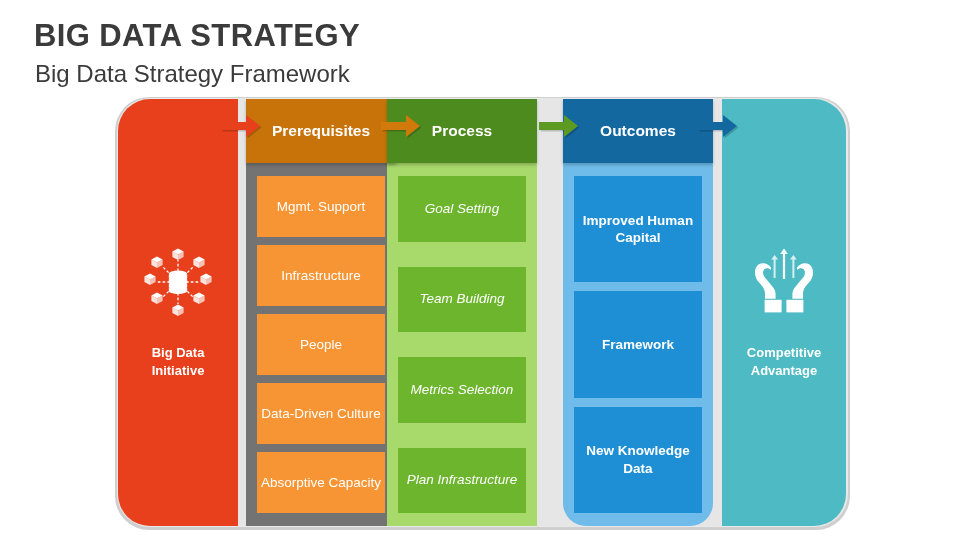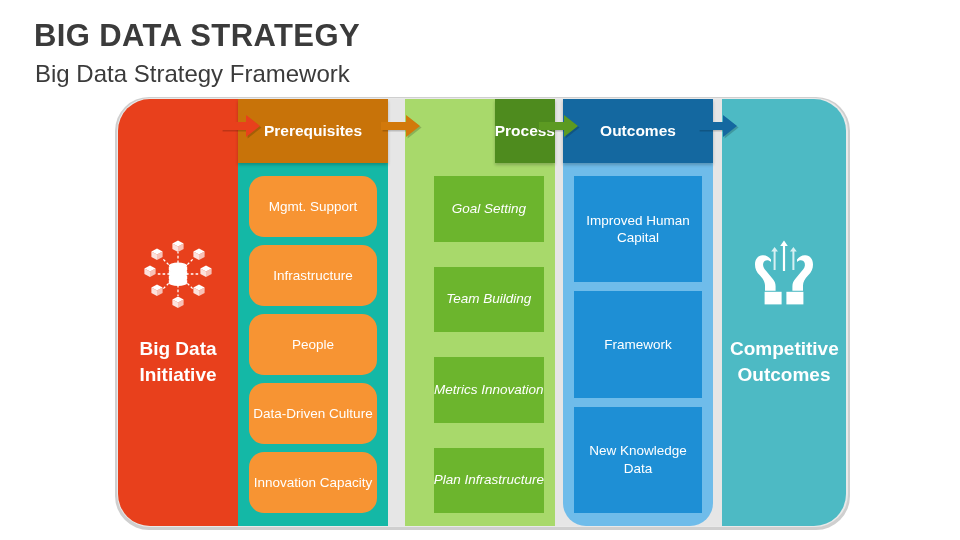--- a/index.html
+++ b/index.html
@@ -50,31 +50,31 @@
     display: flex; flex-direction: column;
     align-items: center; justify-content: center;
   }
   #col-initiative { left: 0px; width: 120px; background: #E8401C; }
   #col-advantage  { left: 604px; width: 124px; background: #4DBAC4; }
 
   .cap-icon { width: 72px; height: 72px; display: block; }
   #col-initiative .cap-icon { margin-bottom: 26px; }
   #col-advantage  .cap-icon { margin-bottom: 26px; }
   .cap-label {
-    color: #ffffff; font-size: 19px; font-weight: bold;
+    color: #ffffff; font-size: 13px; font-weight: bold;
     text-align: center; line-height: 1.32; width: 108px;
   }
 
   
   .stage-col {
     position: absolute; top: 0; width: 150px; height: 427px;
     display: flex; flex-direction: column;
   }
-  #col-prereq   { left: 120px; background: #14b8a6; }
-  #col-process  { left: 287px; background: #A8D96B; align-items: flex-end; }
+  #col-prereq   { left: 128px; background: #737373; }
+  #col-process  { left: 269px; background: #A8D96B; }
   #col-outcomes { left: 445px; background: #6FBCEA; border-radius: 23px; }
 
   .col-header {
     height: 64px; flex: 0 0 64px;
     display: flex; align-items: center; justify-content: center;
     color: #ffffff; font-size: 15.5px; font-weight: bold;
     position: relative; z-index: 3;
     box-shadow: 0 2px 3px rgba(0,0,0,0.22);
   }
   #col-prereq   .col-header { background: #C87309; }
@@ -93,23 +93,23 @@
     color: #ffffff; font-size: 13.5px; line-height: 1.3;
   }
   #col-prereq   .item-box { background: #F79433; }
   #col-process  .item-box { background: #6CB52D; }
   #col-outcomes .item-box { background: #1E8FD5; }
 
   #col-prereq   .col-body { gap: 8px; }
   #col-process  .col-body { gap: 25px; font-style: italic; }
   #col-outcomes .col-body { gap: 9px; }
 
-  #col-prereq   .item-box { flex: 1 1 0; border-radius: 15px; }
+  #col-prereq   .item-box { flex: 1 1 0; }
   #col-process  .item-box { flex: 1 1 0; }
-  #col-outcomes .item-box { flex: 1 1 0; }
+  #col-outcomes .item-box { flex: 1 1 0; font-weight: bold; }
 
   
   .arrow {
     position: absolute; top: 113px;
     width: 42px; height: 26px; z-index: 6;
     pointer-events: none;
   }
   #arrow-1 { left: 220px; }
   #arrow-2 { left: 380px; }
   #arrow-3 { left: 538px; }
@@ -197,30 +197,30 @@
       <div class="cap-label">Big Data Initiative</div>
     </div>
 
     <div class="stage-col" id="col-prereq">
       <div class="col-header">Prerequisites</div>
       <div class="col-body">
         <div class="item-box">Mgmt. Support</div>
         <div class="item-box">Infrastructure</div>
         <div class="item-box">People</div>
         <div class="item-box">Data-Driven Culture</div>
-        <div class="item-box">Innovation Capacity</div>
+        <div class="item-box">Absorptive Capacity</div>
       </div>
     </div>
 
     <div class="stage-col" id="col-process">
       <div class="col-header">Process</div>
       <div class="col-body">
         <div class="item-box">Goal Setting</div>
         <div class="item-box">Team Building</div>
-        <div class="item-box">Metrics Innovation</div>
+        <div class="item-box">Metrics Selection</div>
         <div class="item-box">Plan Infrastructure</div>
       </div>
     </div>
 
     <div class="stage-col" id="col-outcomes">
       <div class="col-header">Outcomes</div>
       <div class="col-body">
         <div class="item-box">Improved Human Capital</div>
         <div class="item-box">Framework</div>
         <div class="item-box">New Knowledge Data</div>
@@ -258,21 +258,21 @@
                    L55.0 52.8
                    L55.0 47.6
                    C55.0 44.0 56.8 41.0 60.0 37.6
                    C63.6 33.8 65.0 30.4 65.0 26.4
                    C65.0 21.0 62.0 17.4 57.4 17.2
                    C53.8 17.0 51.2 18.6 49.0 21.6 Z"></path>
           <rect x="16.6" y="53.8" width="17.0" height="12.6"></rect>
           <rect x="38.4" y="53.8" width="17.0" height="12.6"></rect>
         </g>
       </svg>
-      <div class="cap-label">Competitive Outcomes</div>
+      <div class="cap-label">Competitive Advantage</div>
     </div>
 
   </div>
 
   <svg class="arrow" id="arrow-1" viewBox="0 0 42 26">
     <path d="M1,9 L26,9 L26,2 L40,13 L26,24 L26,17 L1,17 Z" fill="#000" opacity="0.18" transform="translate(1.6,1.6)"></path>
     <path d="M1,9 L26,9 L26,2 L40,13 L26,24 L26,17 L1,17 Z" fill="#E8401C"></path>
   </svg>
   <svg class="arrow" id="arrow-2" viewBox="0 0 42 26">
     <path d="M1,9 L26,9 L26,2 L40,13 L26,24 L26,17 L1,17 Z" fill="#000" opacity="0.18" transform="translate(1.6,1.6)"></path>

